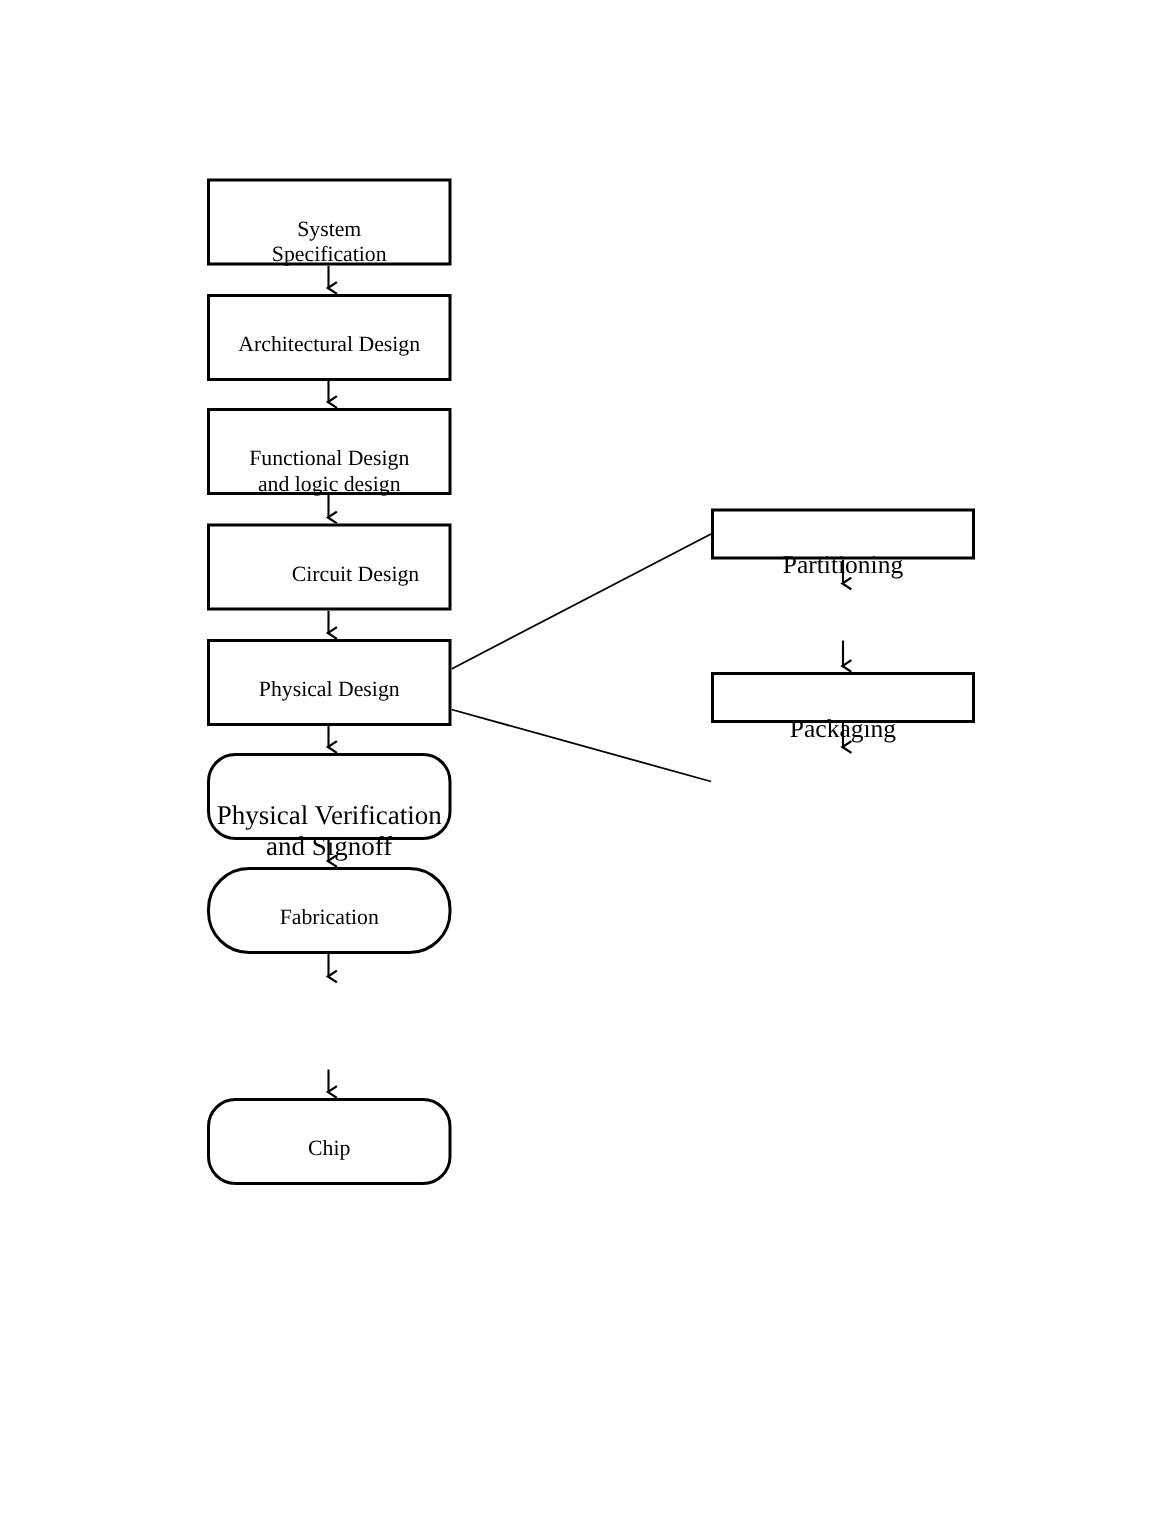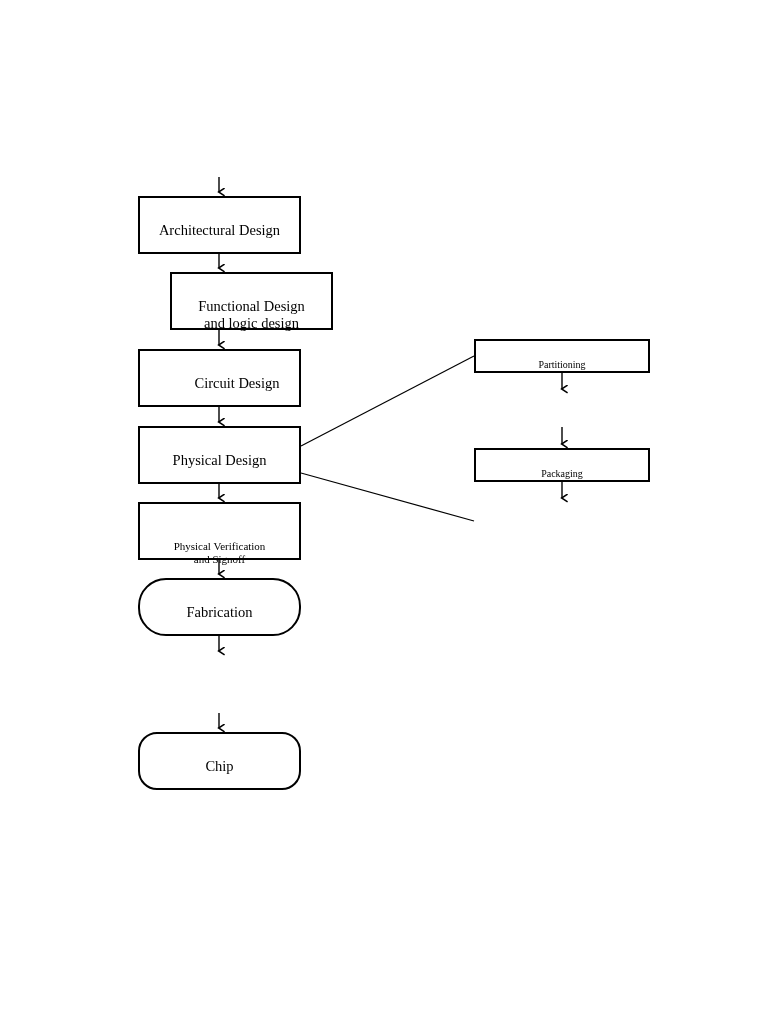--- a/index.html
+++ b/index.html
@@ -40,28 +40,29 @@
     line-height: 1.18;
     white-space: pre-line;
   }
   .node.left-col {
     width: 163px;
     height: 58px;
     padding-top: 7px;
     font-size: 14.5px;
   }
   .node.left-col.small-text {
-    font-size: 11px;
-    padding-top: 23px;
+    font-size: 18px;
+    padding-top: 8px;
+    border-radius: 19px;
   }
   .node.right-col {
     width: 176px;
     height: 34px;
     padding-top: 6px;
-    font-size: 10px;
+    font-size: 17px;
   }
   .node-label {
     display: block;
   }
 </style>
 </head>
 <body>
 
 <div id="diagram-canvas">
 
@@ -88,24 +89,28 @@
       <line x1="562" y1="427" x2="562" y2="444" marker-end="url(#arrowhead)"></line>
       <line x1="562" y1="482" x2="562" y2="498" marker-end="url(#arrowhead)"></line>
     </g>
 
     <g stroke="#000000" stroke-width="1.2" fill="none">
       <line x1="301" y1="446" x2="474" y2="356"></line>
       <line x1="301" y1="473" x2="474" y2="521"></line>
     </g>
   </svg>
 
+  <div class="node left-col" style="left:138px; top:119px;">
+    <span class="node-label">System
+Specification</span>
+  </div>
   <div class="node left-col" style="left:138px; top:196px;">
     <span class="node-label">Architectural Design</span>
   </div>
-  <div class="node left-col" style="left:138px; top:272px;margin-left:32px;">
+  <div class="node left-col" style="left:138px; top:272px;">
     <span class="node-label">Functional Design
 and logic design</span>
   </div>
   <div class="node left-col" style="left:138px; top:349px;padding-left:35px;">
     <span class="node-label">Circuit Design</span>
   </div>
   <div class="node left-col" style="left:138px; top:426px;">
     <span class="node-label">Physical Design</span>
   </div>
   <div class="node left-col small-text" style="left:138px; top:502px;">

